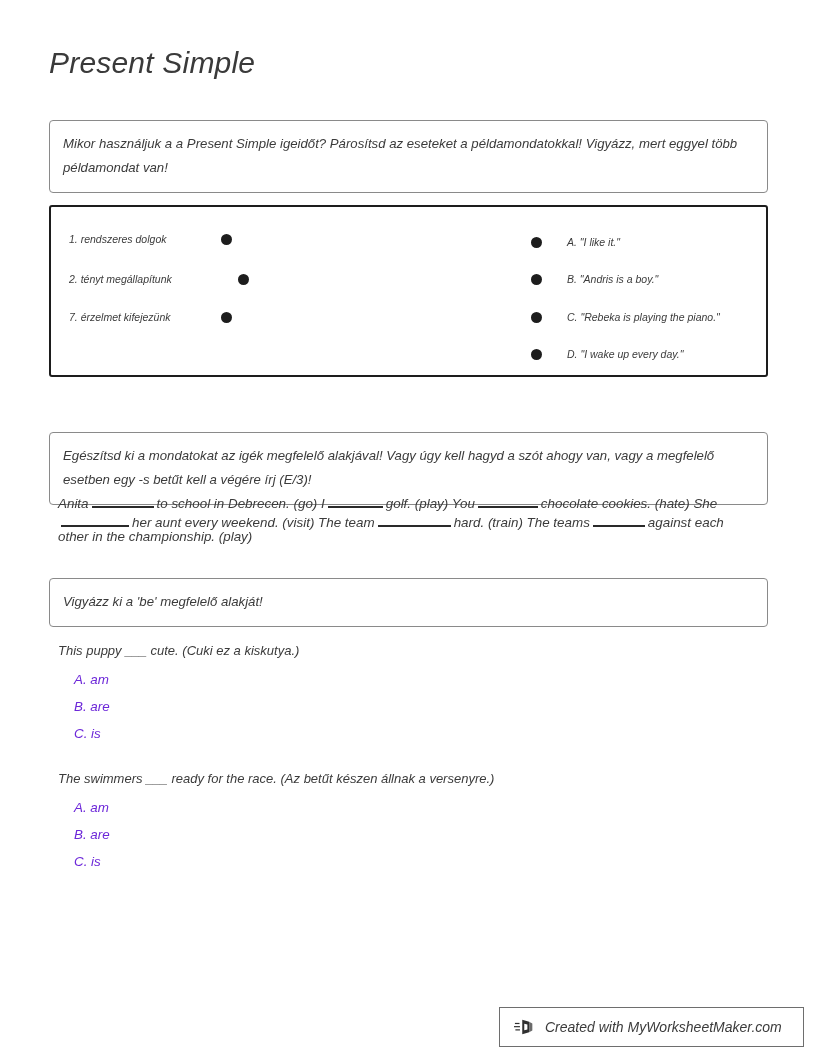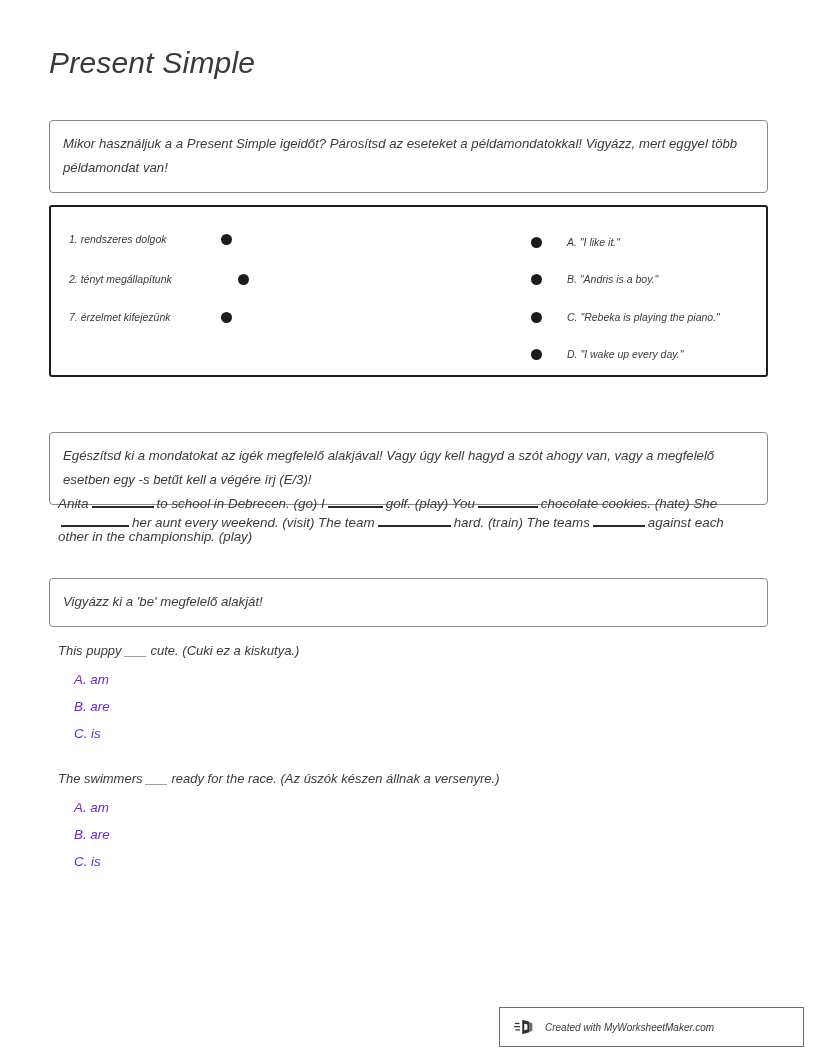--- a/index.html
+++ b/index.html
@@ -165,21 +165,21 @@
     padding-left: 14px;
   }
   .footer-logo {
     width: 22px;
     height: 22px;
     flex: 0 0 auto;
     margin-right: 9px;
     display: block;
   }
   .footer-text {
-    font-size: 10px;
+    font-size: 14px;
     color: #3b3b3b;
     white-space: nowrap;
   }
 </style>
 </head>
 <body>
 
 <div class="page">
 
   <div class="page-title">Present Simple</div>
@@ -237,21 +237,21 @@
   </div>
 
   <div class="mc-block mc-1">
     <div class="mc-question">This puppy ___ cute. (Cuki ez a kiskutya.)</div>
     <div class="mc-option">A. am</div>
     <div class="mc-option">B. are</div>
     <div class="mc-option">C. is</div>
   </div>
 
   <div class="mc-block mc-2">
-    <div class="mc-question">The swimmers ___ ready for the race. (Az úszók készen állnak a versenyre.)</div>
+    <div class="mc-question">The swimmers ___ ready for the race. (Az betűt készen állnak a versenyre.)</div>
     <div class="mc-option">A. am</div>
     <div class="mc-option">B. are</div>
     <div class="mc-option">C. is</div>
   </div>
 
   <div class="footer-badge">
     <svg class="footer-logo" viewBox="0 0 24 24">
       <g fill="#2f2f2f">
         <rect x="1" y="7.5" width="5" height="1.3"></rect>
         <rect x="0" y="11" width="6.5" height="1.3"></rect>

